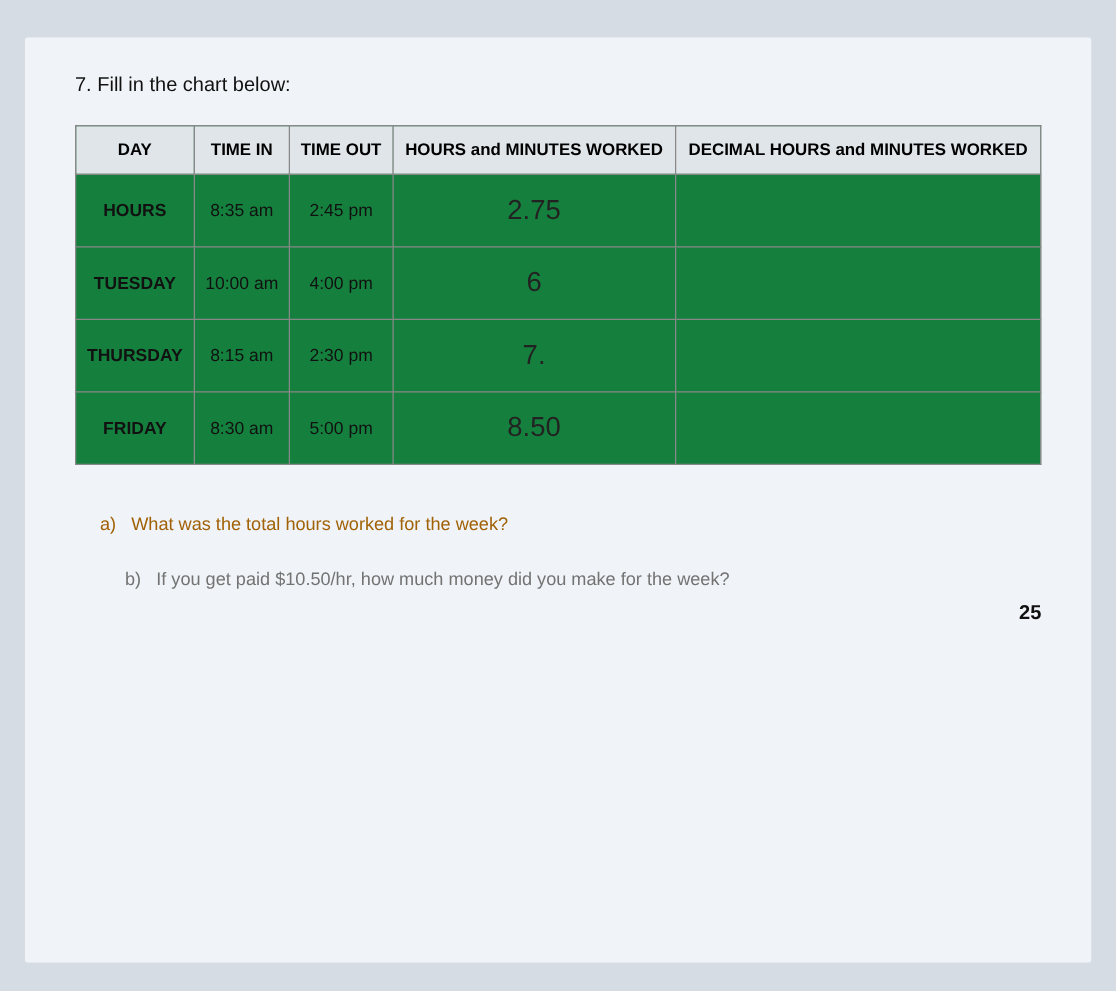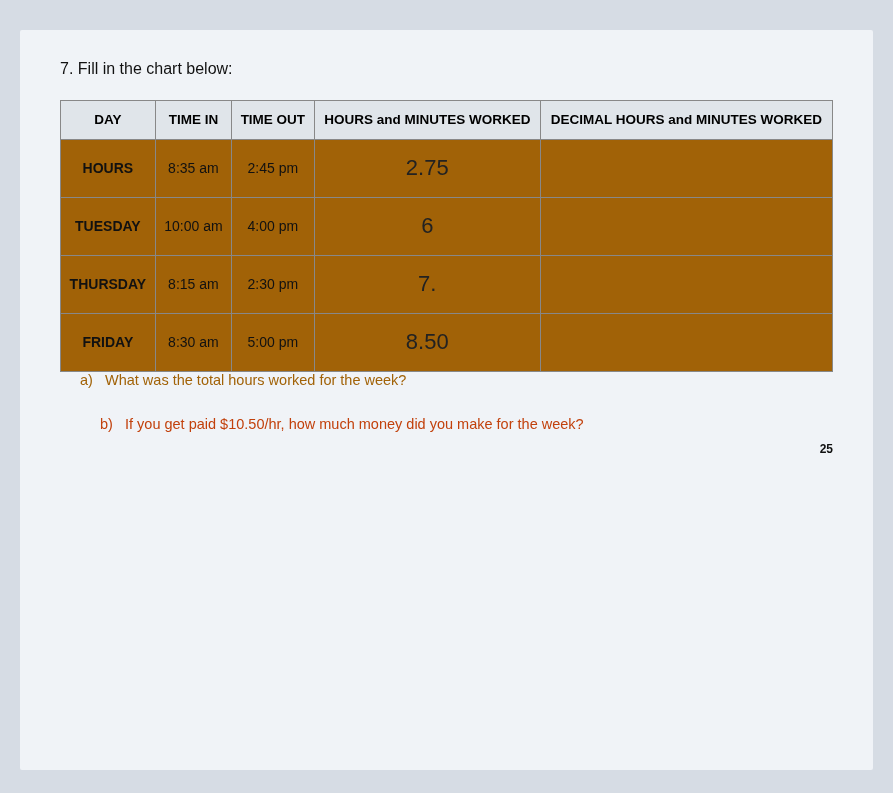--- a/index.html
+++ b/index.html
@@ -30,21 +30,22 @@
     .question-header {
       font-size: 16px;
       font-weight: normal;
       margin-bottom: 22px;
       color: #111;
     }
 
     table {
       border-collapse: collapse;
       width: 100%;
-      background-color: #a16207;
+      margin-bottom: 40px;
+      background-color: #15803d;
     }
 
     th, td {
       border: 1.5px solid #888;
       padding: 10px 8px;
       text-align: center;
       vertical-align: middle;
     }
 
     thead th {
@@ -73,28 +74,28 @@
 
     .sub-question {
       font-size: 14.5px;
       color: #a16207;
       margin-bottom: 28px;
       padding-left: 20px;
     }
 
     .sub-question-b {
       font-size: 14.5px;
-      color: #c2410c;
+      color: #737373;
       padding-left: 40px;
     }
 
     .bottom-right {
       position: relative;
       text-align: right;
-      font-size: 12px;
+      font-size: 16px;
       font-weight: bold;
       color: #111;
       margin-top: 10px;
     }
   </style>
 </head>
 <body>
 
 <div class="page">
 

